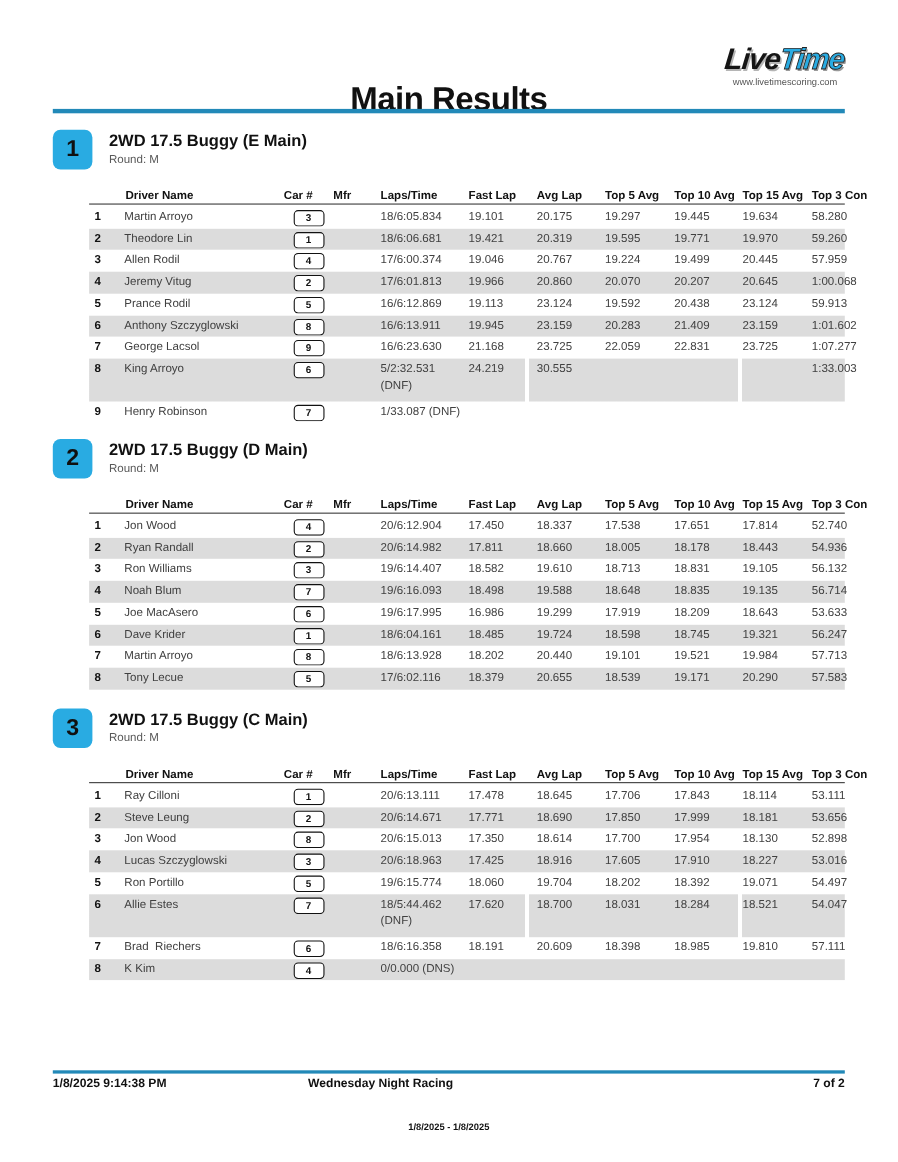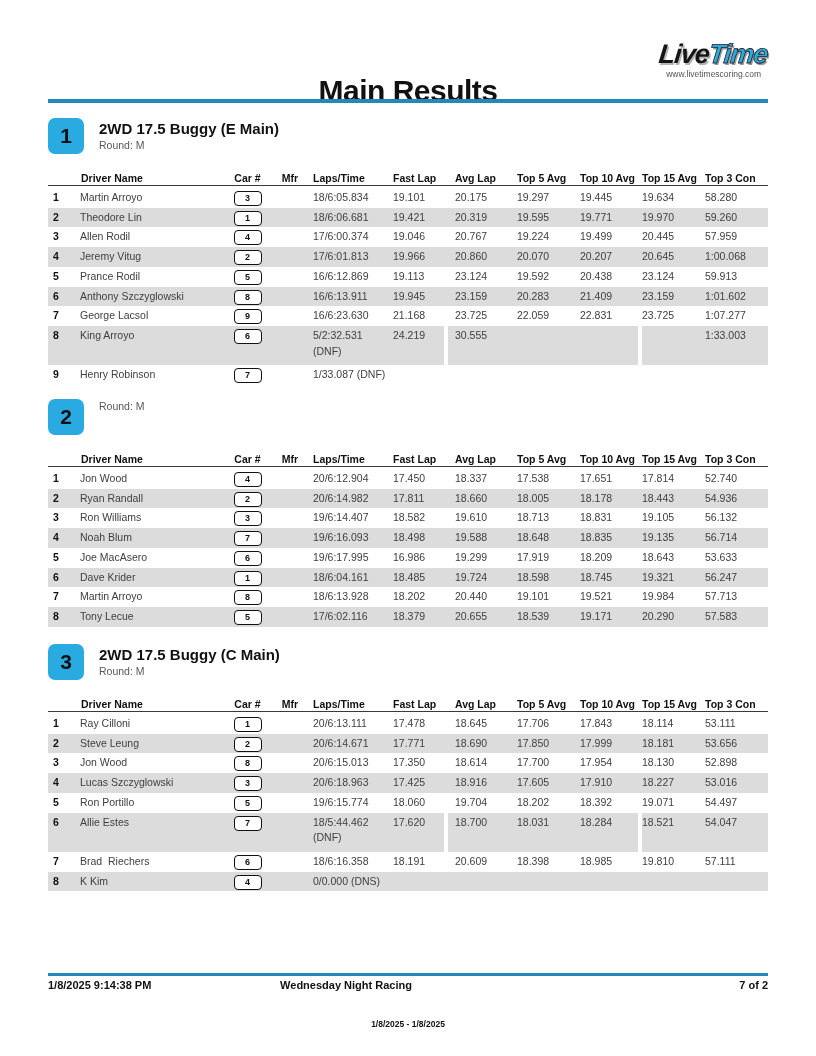--- a/index.html
+++ b/index.html
@@ -20,25 +20,25 @@
   
   .sections{position:absolute;left:48px;top:118px;width:720px;}
   .section{position:absolute;left:0;width:720px;}
   .sec-head{display:flex;gap:15px;height:36px;}
   .badge{width:36px;height:36px;border-radius:7px;background:#29abe2;flex:0 0 36px;
          display:flex;align-items:center;justify-content:center;
          font-size:21px;font-weight:bold;color:#101010;}
   .sec-title{font-size:15px;font-weight:bold;line-height:19px;padding-top:1px;}
   .sec-round{font-size:10.5px;color:#595959;line-height:14px;}
   
-  .grid{display:grid;grid-template-columns:30px 147px 45px 40px 80px 62px 62px 63px 62px 63px 66px;}
+  .grid{display:grid;grid-template-columns:30px 147px 45px 40px 80px 62px 62px 63px 62px 63px 66px;margin-left:33px;}
   .thead{margin-top:14px;height:16px;border-bottom:1px solid #3a3a3a;
          font-size:10.5px;font-weight:bold;align-items:end;padding-bottom:1px;}
   .thead .h{padding-left:3px;}
-  .thead .h.c{text-align:center;padding-left:0;}
+  .thead .h.c{text-align:left;padding-left:0;}
   .rows{margin-top:2px;}
   .row{font-size:10.5px;color:#404040;align-items:start;line-height:19.7px;min-height:19.7px;}
   .row.alt{background:#dcdcdc;}
   .row.alt.tall{background:linear-gradient(90deg,
        #dcdcdc 0 396px,#fff 396px 400px,#dcdcdc 400px 590px,#fff 590px 594px,#dcdcdc 594px 100%);}
   .row.tall{min-height:39.4px;}
   .cell{padding-left:3px;overflow:hidden;white-space:pre;}
   .c-rank{font-weight:bold;color:#111;padding-left:5px;}
   .c-name{padding-left:2px;}
   .c-car{display:flex;justify-content:center;padding:0;}
@@ -207,20 +207,21 @@
             <div class="cell"></div>
             <div class="cell"></div>
             <div class="cell"></div>
           </div>
         </div>
       </div>
       <div class="section" style="top: 281px;">
         <div class="sec-head">
           <div class="badge">2</div>
           <div>
+            <div class="sec-title">2WD 17.5 Buggy (D Main)</div>
             <div class="sec-round">Round: M</div>
           </div>
         </div>
         <div class="grid thead">
           <div class="h"></div>
           <div class="h">Driver Name</div>
           <div class="h c">Car #</div>
           <div class="h c">Mfr</div>
           <div class="h">Laps/Time</div>
           <div class="h">Fast Lap</div>

